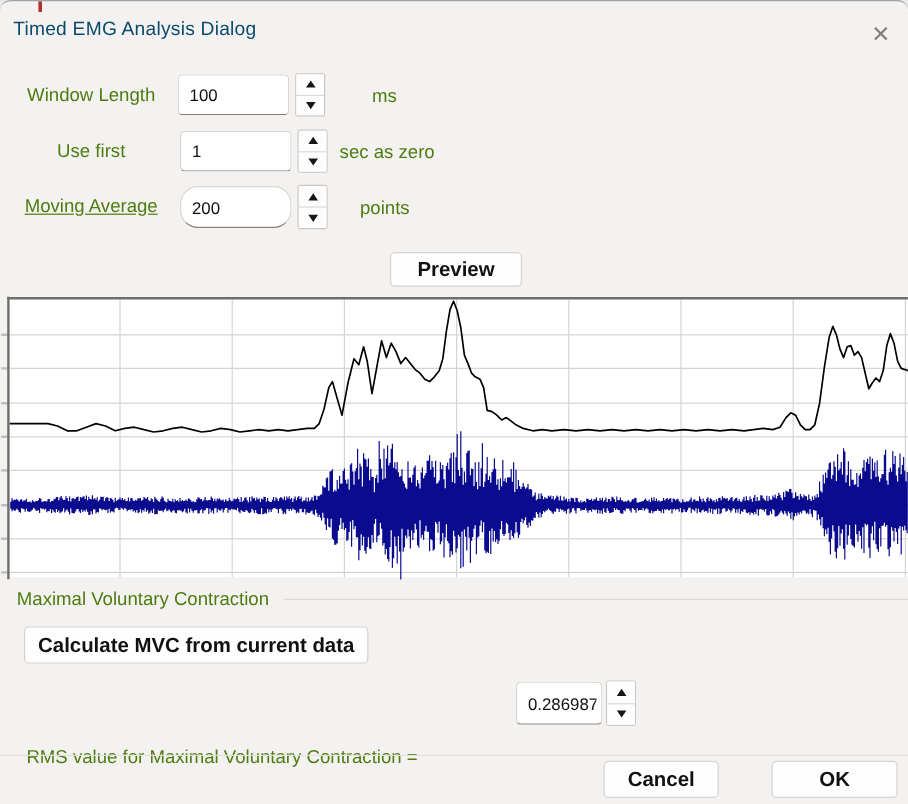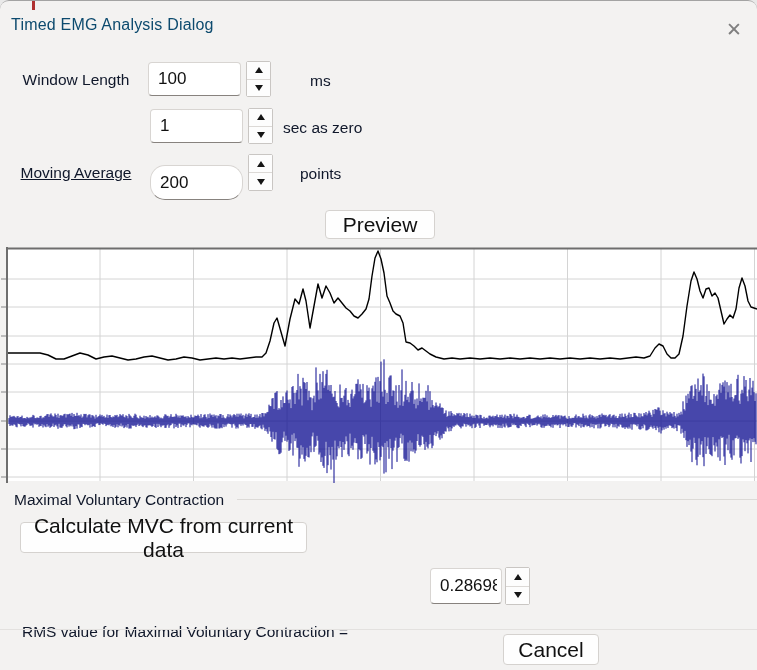--- a/index.html
+++ b/index.html
@@ -1,35 +1,35 @@
 <!DOCTYPE html>
 <html><head>
 <meta charset="utf-8">
 <style>
   html,body{margin:0;padding:0;background:#e9e9e9;font-family:"Liberation Sans",sans-serif;}
   .dialog{position:relative;width:757px;height:670px;background:#f3f2f1;overflow:hidden;
           border-radius:9px 9px 0 0;border-top:1px solid #a3a3a3;box-sizing:border-box;}
   .title{position:absolute;left:11px;top:15px;font-size:16px;color:#0c4a6e;letter-spacing:.2px;}
   .close{position:absolute;left:716px;top:10px;width:36px;height:36px;display:flex;align-items:center;
          justify-content:center;color:#7f7f7f;font-size:19px;}
-  .lbl{position:absolute;font-size:15.5px;color:#0f172a;white-space:nowrap;}
+  .lbl{position:absolute;font-size:15.5px;color:#4d7c0f;white-space:nowrap;}
   .col-lbl{left:6px;width:140px;text-align:center;}
   .field{position:absolute;box-sizing:border-box;background:#ffffff;border:1px solid #d8d5d2;
-         border-bottom:1px solid #87827e;border-radius:4px;font-size:17px;color:#111;
+         border-bottom:1px solid #87827e;border-radius:4px;font-size:14px;color:#111;
          padding:0 4px 0 9px;outline:none;font-family:"Liberation Sans",sans-serif;}
   .spin{position:absolute;width:25px;box-sizing:border-box;background:#fff;border:1px solid #c9c6c3;
         border-radius:2px;display:flex;flex-direction:column;}
   .spin-btn{flex:1;display:flex;align-items:center;justify-content:center;background:#fdfdfd;}
   .spin-btn + .spin-btn{border-top:1px solid #dcd9d6;}
   .tri-up{width:0;height:0;border-left:4px solid transparent;border-right:4px solid transparent;
           border-bottom:6px solid #161616;}
   .tri-down{width:0;height:0;border-left:4px solid transparent;border-right:4px solid transparent;
             border-top:6px solid #161616;}
   .btn{position:absolute;box-sizing:border-box;background:#fefefe;border:1px solid #d5d2cf;
-       border-radius:4px;font-size:21px;color:#111;display:flex;align-items:center;justify-content:center;}
+       border-radius:4px;font-size:17px;color:#111;display:flex;align-items:center;justify-content:center;font-weight:bold;}
   .chart-wrap{position:absolute;left:0;top:246px;width:757px;height:236px;}
   .group-line{position:absolute;height:1px;background:#dcdad7;}
   .separator{position:absolute;left:0;top:628px;width:757px;height:1px;background:#e3e1df;}
   .red-tick{position:absolute;left:32px;top:0;width:3px;height:9px;background:#b03131;}
   svg{display:block;}
 </style>
 </head>
 <body>
 
 <div class="dialog">
@@ -43,33 +43,34 @@
   <div class="spin" style="left:246px;top:60px;height:36px;">
     <div class="spin-btn">
         <i class="tri-up"></i>
       </div>
     <div class="spin-btn">
         <i class="tri-down"></i>
       </div>
   </div>
   <div class="lbl" style="left:310px;top:71px;">ms</div>
 
+  <div class="lbl col-lbl" style="top:117px;">Use first</div>
   <input class="field" style="left: 150px; top: 108px; width: 93px; height: 34px;" value="1">
   <div class="spin" style="left:248px;top:107px;height:36px;">
     <div class="spin-btn">
         <i class="tri-up"></i>
       </div>
     <div class="spin-btn">
         <i class="tri-down"></i>
       </div>
   </div>
   <div class="lbl" style="left:283px;top:118px;">sec as zero</div>
 
   <div class="lbl col-lbl" style="top:163px;text-decoration:underline;">Moving Average</div>
-  <input class="field" style="left: 150px; top: 164px; width: 93px; height: 35px; border-radius: 15px;" value="200">
+  <input class="field" style="left: 150px; top: 154px; width: 93px; height: 35px; border-radius: 15px;" value="200">
   <div class="spin" style="left:248px;top:153px;height:37px;">
     <div class="spin-btn">
         <i class="tri-up"></i>
       </div>
     <div class="spin-btn">
         <i class="tri-down"></i>
       </div>
   </div>
   <div class="lbl" style="left:300px;top:164px;">points</div>
 
@@ -121,13 +122,14 @@
         <i class="tri-up"></i>
       </div>
     <div class="spin-btn">
         <i class="tri-down"></i>
       </div>
   </div>
 
   <div class="separator"></div>
 
   <button class="btn" style="left:503px;top:633px;width:96px;height:31px;">Cancel</button>
+  <button class="btn" style="left:643px;top:633px;width:105px;height:31px;">OK</button>
 </div>
 
 </body></html>

